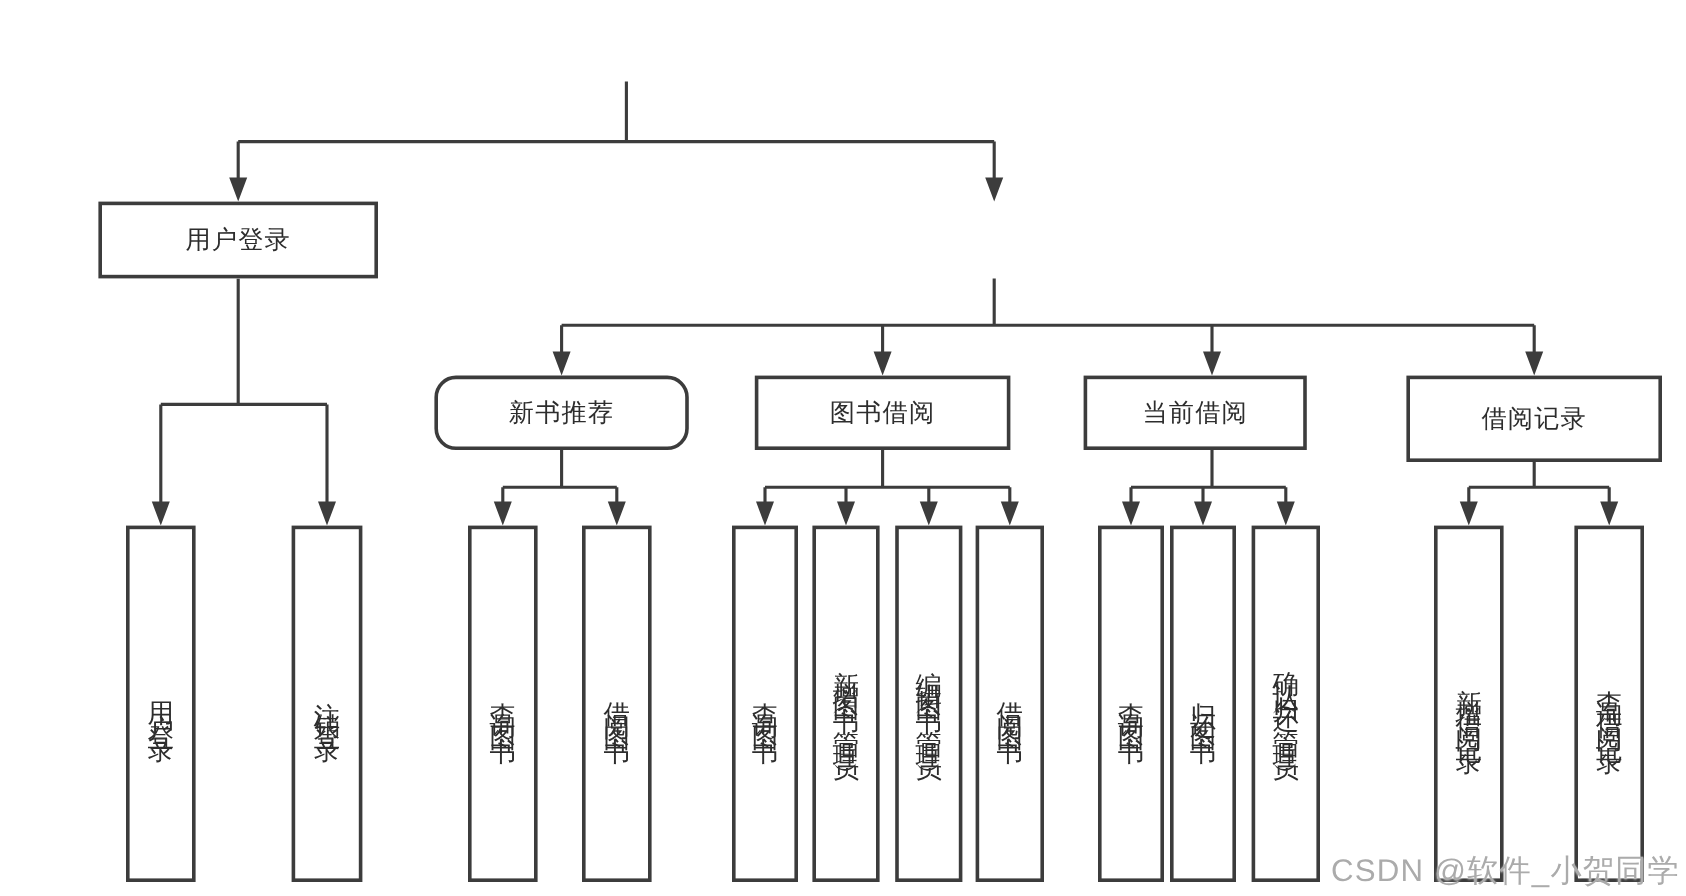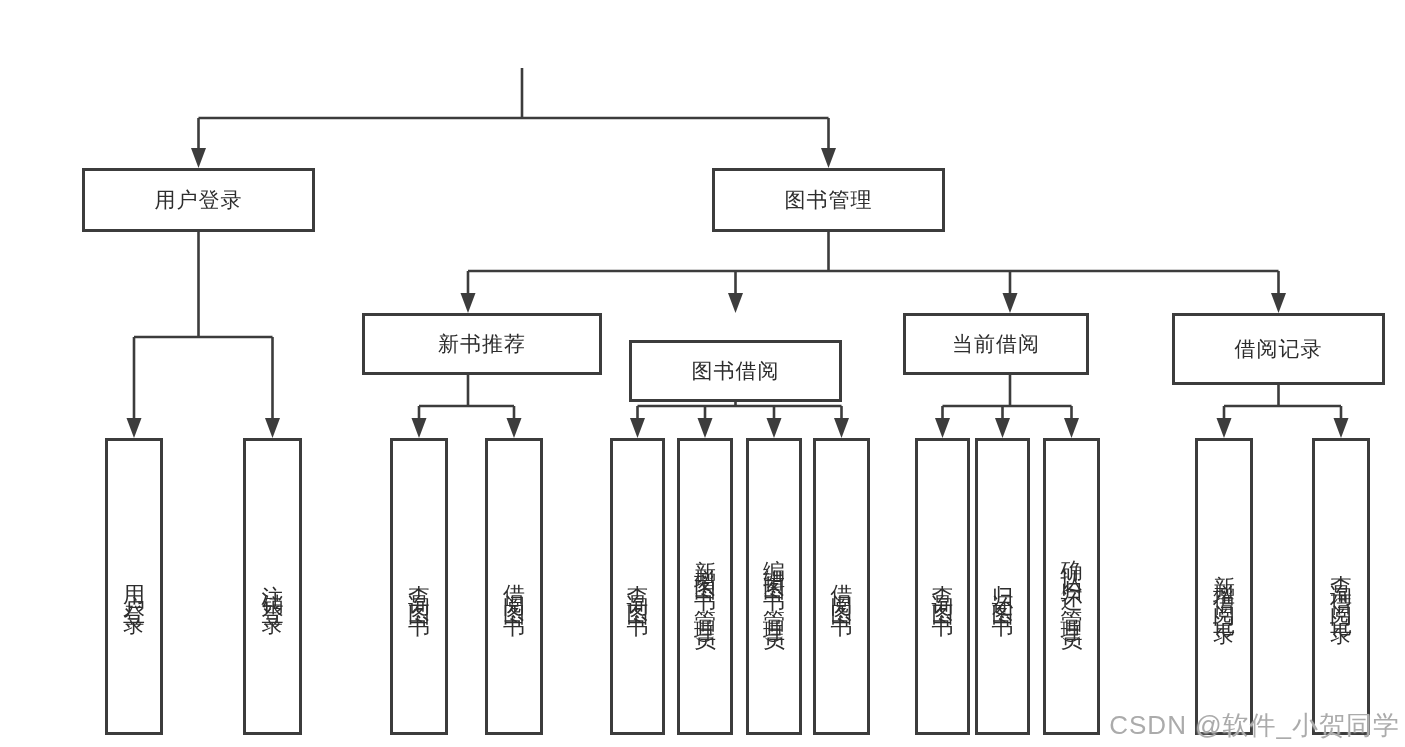--- a/index.html
+++ b/index.html
@@ -78,28 +78,25 @@
       M995 418 L1010 418 L1002.5 438 Z
       M1064 418 L1079 418 L1071.5 438 Z
       M1216.5 418 L1231.5 418 L1224 438 Z
       M1333.5 418 L1348.5 418 L1341 438 Z"></path>
   </svg>
 
 
   <div class="box" style="left:82px;top:168px;width:233px;height:64px;">
     <span class="hlbl">用户登录</span>
   </div>
-  <div class="box" style="left:712px;top:168px;width:233px;height:64px;">
-    <span class="hlbl">图书管理</span>
-  </div>
 
-  <div class="box" style="left:362px;top:313px;width:240px;height:62px;">
+  <div class="box" style="left:362px;top:313px;width:212px;height:62px;border-radius:18px;">
     <span class="hlbl">新书推荐</span>
   </div>
-  <div class="box" style="left:629px;top:313px;width:213px;height:62px;margin-top:27px;">
+  <div class="box" style="left:629px;top:313px;width:213px;height:62px;">
     <span class="hlbl">图书借阅</span>
   </div>
   <div class="box" style="left:903px;top:313px;width:186px;height:62px;">
     <span class="hlbl">当前借阅</span>
   </div>
   <div class="box" style="left:1172px;top:313px;width:213px;height:72px;">
     <span class="hlbl">借阅记录</span>
   </div>
 
   <div class="box" style="left:105px;top:438px;width:58px;height:297px;">

